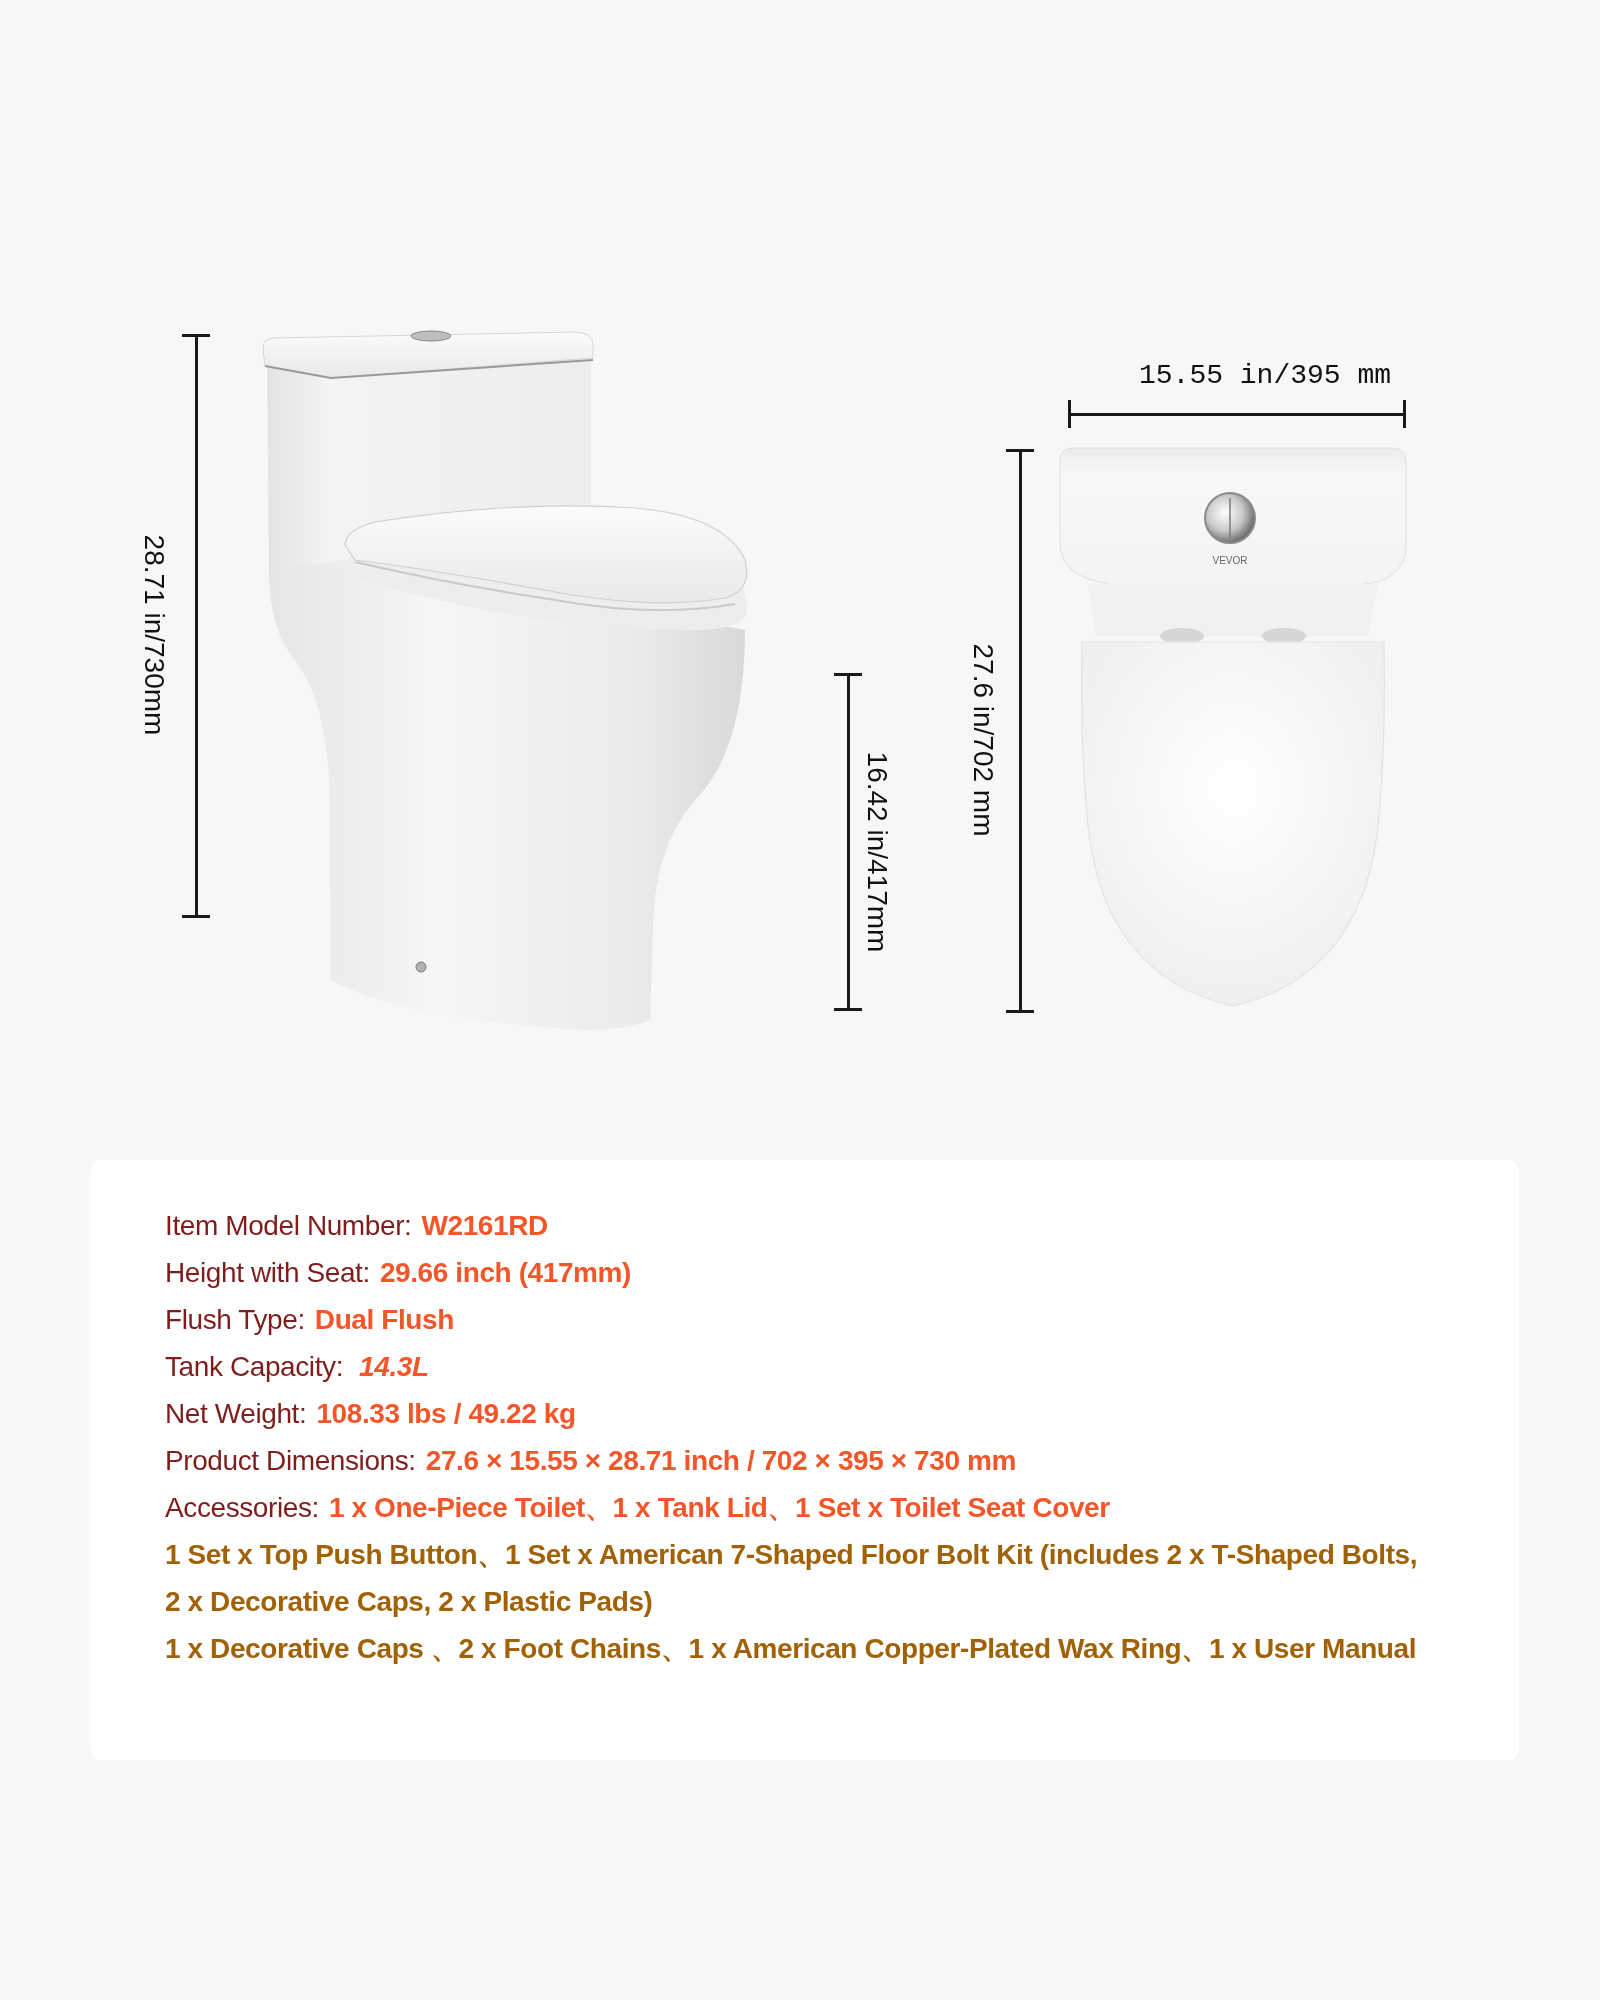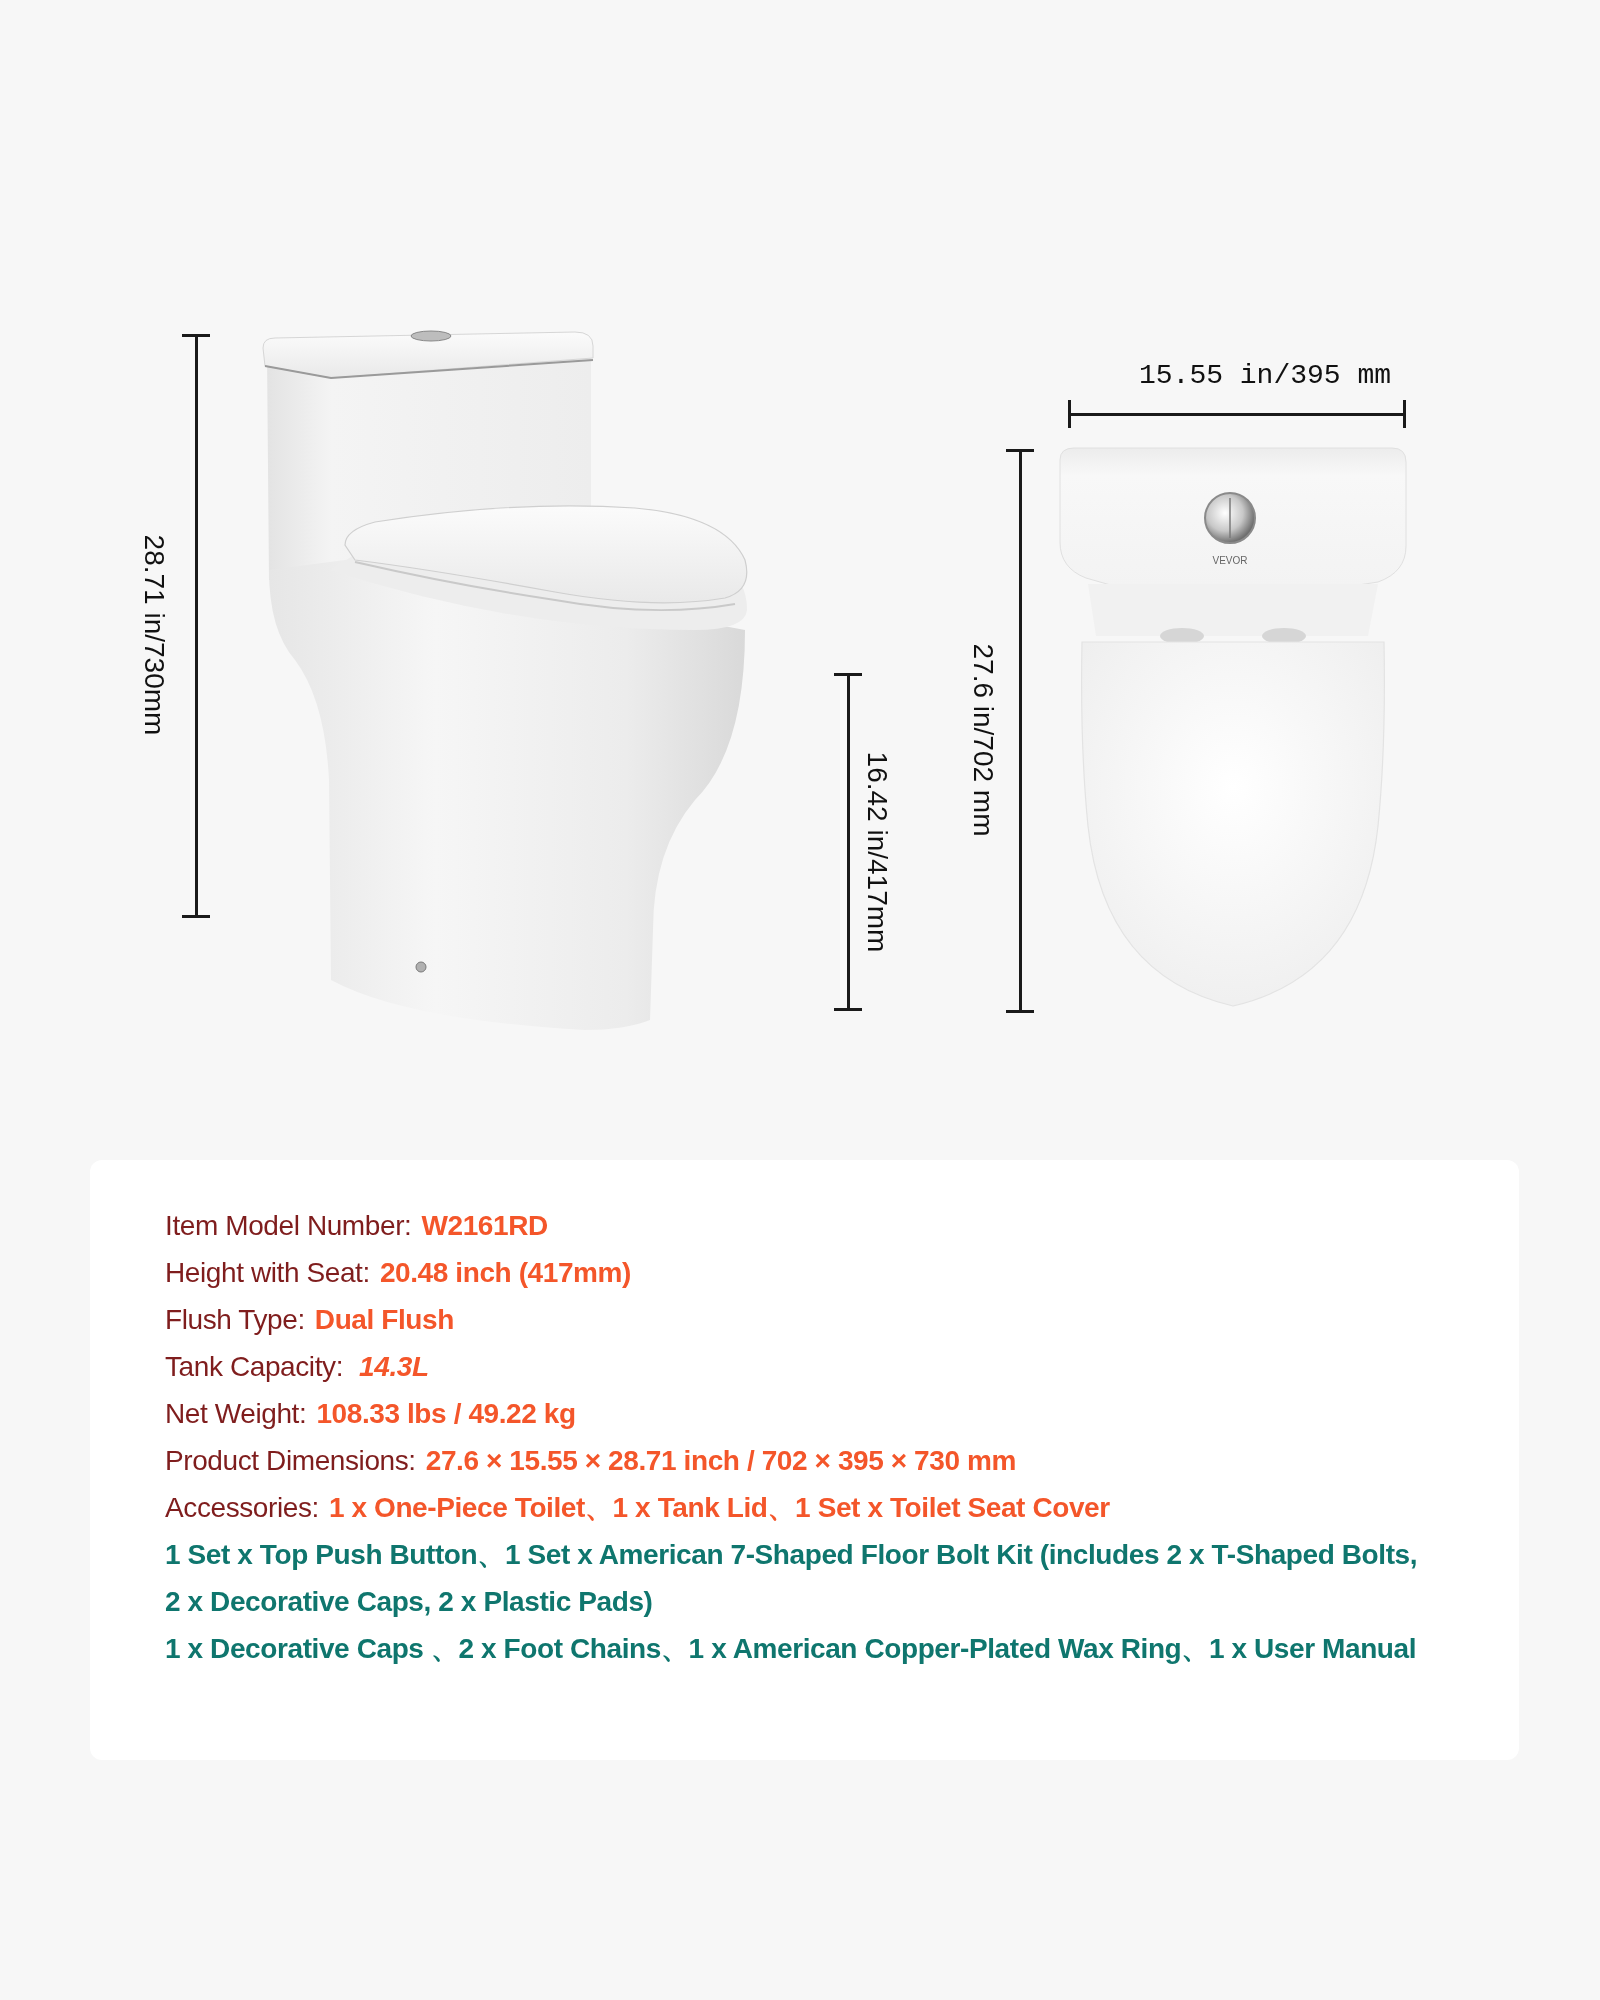--- a/index.html
+++ b/index.html
@@ -28,21 +28,21 @@
   .toilet-top { position: absolute; left: 1052px; top: 446px; width: 362px; height: 564px; }
 
   .spec-card {
     position: absolute; left: 90px; top: 1160px; width: 1429px; height: 600px;
     background: #ffffff; border-radius: 12px;
   }
   .spec-list { position: absolute; left: 75px; top: 42px; right: 20px; }
   .spec-row { height: 47px; line-height: 47px; font-size: 28px; white-space: nowrap; letter-spacing: -0.4px; }
   .spec-label { color: #7f1d1d; }
   .spec-value { color: #f4562a; font-weight: bold; margin-left: 10px; text-align: right; }
-  .spec-cont { color: #0f766e; font-weight: bold; }
+  .spec-cont { color: #a16207; font-weight: bold; }
 </style>
 </head>
 <body>
 
 <div class="dim-v" style="left:182px; top:334px; width:28px; height:584px;">
   <div class="cap top"></div>
   <div class="line"></div>
   <div class="cap bot"></div>
 </div>
 <div class="dim-label rot" style="left:154px; top:635px;">28.71 in/730mm</div>
@@ -134,21 +134,21 @@
 
   <path d="M30 196 L332 196 Q334 300 326 380 Q310 530 181 560 Q52 530 36 380 Q28 300 30 196 Z" fill="url(#seatTop)" stroke="#e3e3e3" stroke-width="1.2"></path>
 </svg>
 
 <div class="spec-card">
   <div class="spec-list">
     <div class="spec-row">
       <span class="spec-label">Item Model Number:</span><span class="spec-value">W2161RD</span>
     </div>
     <div class="spec-row">
-      <span class="spec-label">Height with Seat:</span><span class="spec-value">20.48 inch (417mm)</span>
+      <span class="spec-label">Height with Seat:</span><span class="spec-value">29.66 inch (417mm)</span>
     </div>
     <div class="spec-row">
       <span class="spec-label">Flush Type:</span><span class="spec-value">Dual Flush</span>
     </div>
     <div class="spec-row">
       <span class="spec-label">Tank Capacity:</span><span class="spec-value" style="margin-left:16px;font-style:italic;">14.3L</span>
     </div>
     <div class="spec-row">
       <span class="spec-label">Net Weight:</span><span class="spec-value">108.33 lbs / 49.22 kg</span>
     </div>

